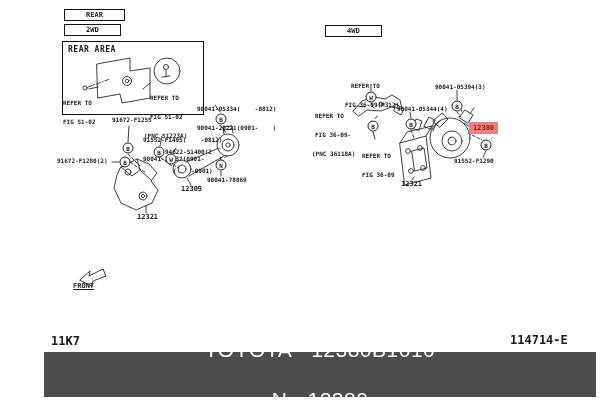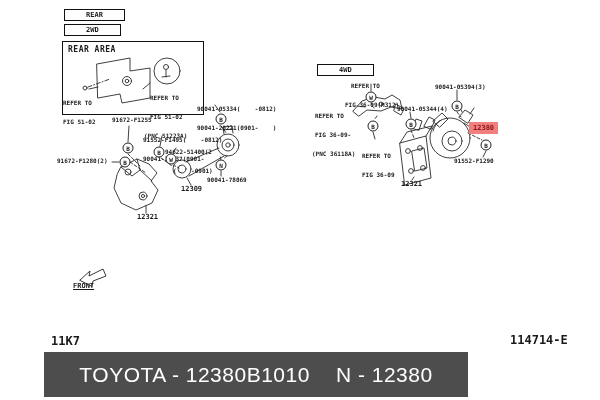--- a/index.html
+++ b/index.html
@@ -10,23 +10,23 @@
   .lbl.big{font-size:7px;line-height:7px;}
   .tag{position:absolute;border:1.2px solid #111;background:#fff;padding:1px 21px;
        font-size:7px;font-weight:bold;line-height:8px;white-space:pre;}
   .coldbox{position:absolute;left:62px;top:41px;width:140px;height:72px;border:1.5px solid #111;background:transparent;}
   .coldtitle{position:absolute;left:68px;top:45px;font-size:8px;font-weight:bold;letter-spacing:.5px;}
   .sym{position:absolute;width:9px;height:9px;border:1px solid #222;border-radius:50%;background:#fff;
        font-size:6px;font-weight:bold;display:flex;align-items:center;justify-content:center;
        transform:translate(-50%,-50%);line-height:1;}
   .hl{position:absolute;left:469px;top:122px;background:#f08080;color:#8b1515;
       font-size:7px;font-weight:bold;padding:2px 4px;line-height:8px;white-space:pre;}
-  .footer{position:absolute;left:44px;top:352px;width:424px;height:45px;background:#4d4d4d;
+  .footer{position:absolute;left:44px;top:352px;width:552px;height:45px;background:#4d4d4d;
           display:flex;align-items:center;justify-content:center;gap:26px;
-          font-family:"Liberation Sans",sans-serif;font-size:21px;color:#ffffff;letter-spacing:.5px;}
+          font-family:"Liberation Sans",sans-serif;font-size:21px;color:#ffffff;letter-spacing:.5px;flex-direction:column;}
   .corner{position:absolute;font-size:12px;font-weight:bold;white-space:pre;}
   .indent1{padding-left:6px;}
   .indent2{padding-left:8px;}
   .indent3{padding-left:3px;}
 </style>
 </head>
 <body>
 
 <div class="stage">
 
@@ -123,21 +123,21 @@
       <path d="M486,151 L483,157"></path>
     </g>
 
     <g>
       <path d="M80,280 L90,271 L89,276 L103,269 L106,276 L93,281 L92,286 Z" fill="#ffffff" stroke="#222"></path>
     </g>
   </svg>
 
   <div class="tag" style="left:64px;top:9px;">REAR</div>
   <div class="tag" style="left:64px;top:24px;">2WD</div>
-  <div class="tag" style="left:317px;top:25px;margin-top:39px;">4WD</div>
+  <div class="tag" style="left:325px;top:25px;">4WD</div>
 
   <div class="coldbox"></div>
   <div class="coldtitle">REAR AREA</div>
   <div class="lbl" style="left:63px;top:87px;">
     <div>REFER TO</div>
     <div>FIG 51-02</div>
   </div>
   <div class="lbl" style="left:144px;top:82px;">
     <div class="indent1">REFER TO</div>
     <div class="indent1">FIG 51-02</div>

